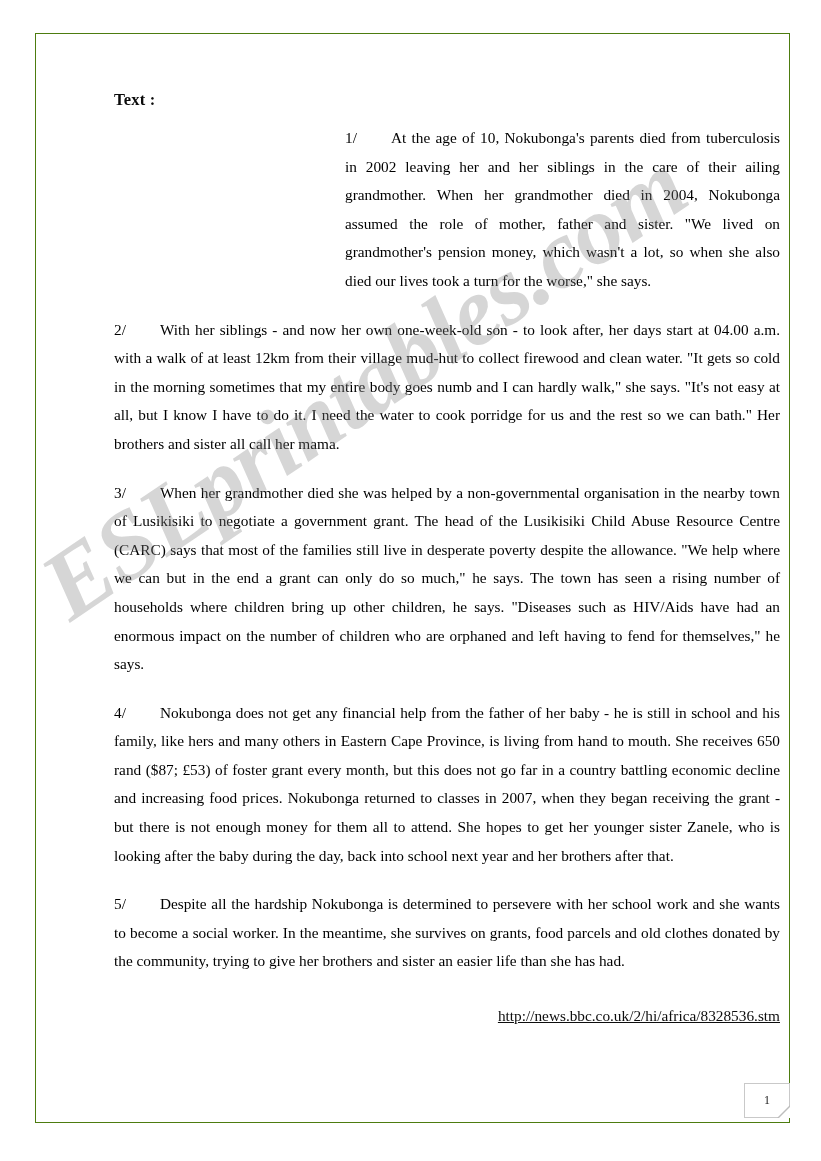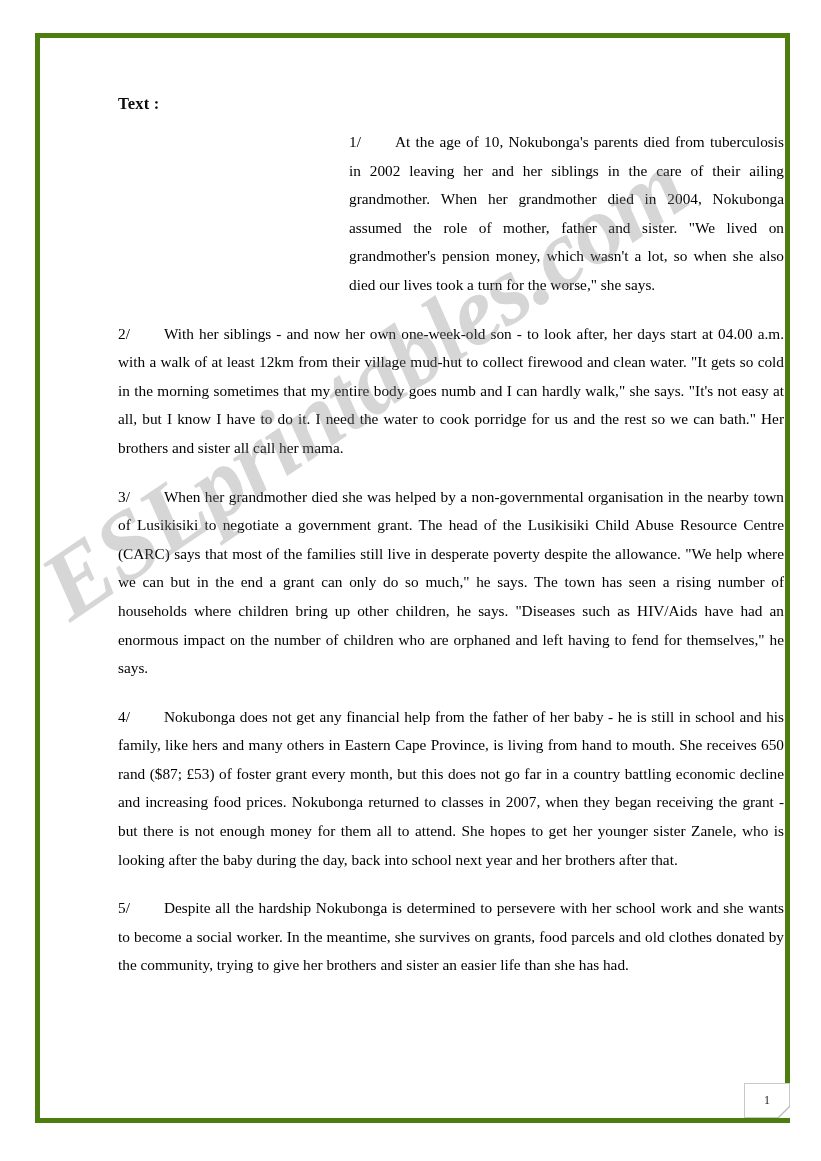--- a/index.html
+++ b/index.html
@@ -16,21 +16,21 @@
   }
 
   
   #page-frame {
     position: absolute;
     left: 35px;
     top: 33px;
     width: 755px;
     height: 1090px;
     box-sizing: border-box;
-    border: 5px solid #4d7c0f;
+    border: 1px solid #4d7c0f;
     background: #ffffff;
   }
 
   
   #content {
     position: absolute;
     left: 78px;
     top: 56px;
     width: 666px;
   }
@@ -310,20 +310,23 @@
     </p>
 
     <p class="para">
       <span class="num">4/</span><span class="gap"></span><span>Nokubonga does not get any financial help from the father of her baby - he is still in school and his family, like hers and many others in Eastern Cape Province, is living from </span><b>hand to mouth</b><span>. She receives 650 rand ($87; £53) of foster grant every month, but this does not go far in a country battling economic decline and increasing food prices. Nokubonga returned to classes in 2007, when they began receiving the grant - but there is not enough money for them all to attend. She hopes to get her younger sister Zanele, who is looking after the baby during the day, back into school next year and her brothers after that.</span>
     </p>
 
     <p class="para">
       <span class="num">5/</span><span class="gap"></span><span>Despite all the hardship Nokubonga is determined to persevere with her school work and she wants to become a social worker. In the meantime, she survives on grants, food parcels and old clothes donated by the community, trying to give her brothers and sister an easier life than she has had.</span>
     </p>
 
+    <p id="source-line">
+      <span class="url">http://news.bbc.co.uk/2/hi/africa/8328536.stm</span>
+    </p>
 
   </div>
 </div>
 
 <div id="watermark">
   <div class="wm-text">ESLprintables.com</div>
 </div>
 
 <div id="page-badge">
   <span>1</span>

